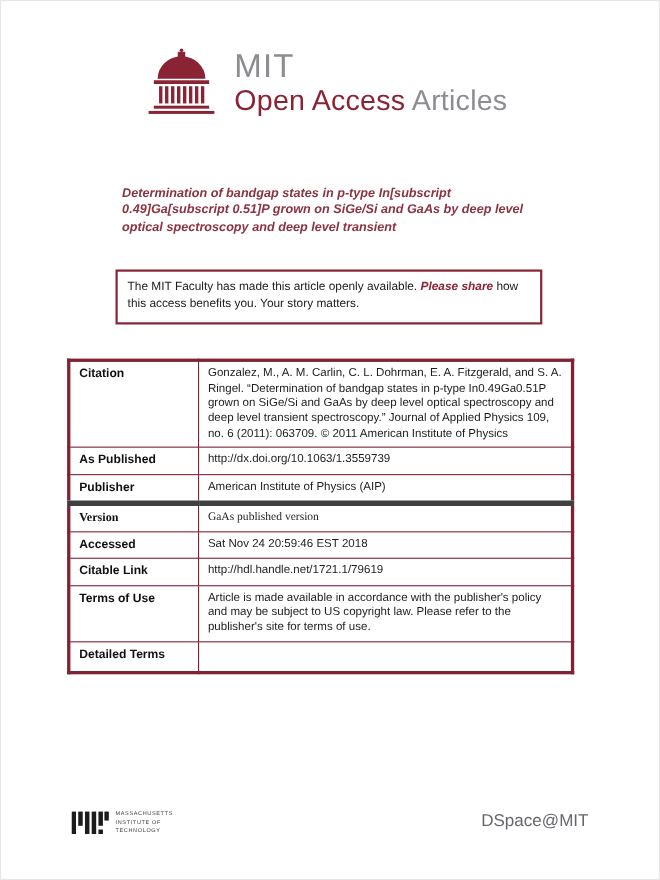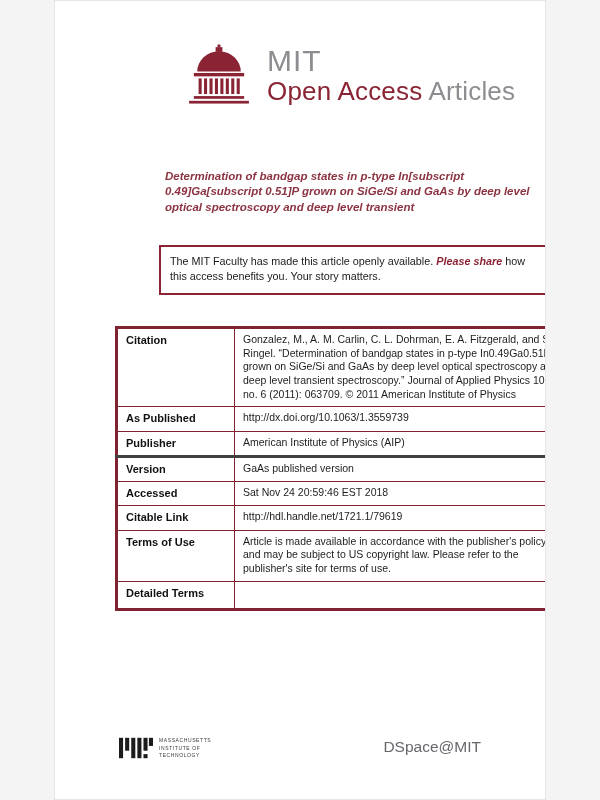--- a/index.html
+++ b/index.html
@@ -1,19 +1,19 @@
 <!DOCTYPE html>
 <html><head>
 <meta charset="utf-8">
 <style>
   * { margin:0; padding:0; box-sizing:border-box; }
   html,body { background:#f4f4f4; }
   .page {
     position:relative;
-    width:492px; height:800px;
+    width:600px; height:800px;
     margin:0 auto;
     background:#ffffff;
     border:1px solid #e6e6e6;
     font-family:"Liberation Sans", sans-serif;
     color:#1d1d1f;
     overflow:hidden;
   }
 
   
   .brand { position:absolute; top:42px; left:130px; display:flex; align-items:flex-start; gap:14px; }
@@ -42,21 +42,21 @@
   
   .meta {
     position:absolute; top:325px; left:60px; width:461px;
     border-collapse:collapse;
     font-size:10.5px; line-height:1.3;
   }
   .meta, .meta td { border:1.5px solid #7f2232; }
   .meta { border-width:3px; }
   .meta td { padding:4px 8px 5px 8px; vertical-align:top; }
   .meta td.label { width:118px; font-weight:bold; font-size:11px; color:#111; }
-  .meta tr.thick-top td { border-top:3px solid #404040; }
+  .meta tr.thick-top td { border-top:5px solid #404040;font-family:Liberation Serif, serif; }
   .meta tr.row-short td { height:22px;margin-top:40px; }
   .meta tr.row-empty td { height:28px; }
 
   
   .footer-logo { position:absolute; left:64px; top:736px; display:flex; align-items:center; gap:6px; }
   .inst-text { font-size:5px; letter-spacing:0.6px; color:#3c3c3c; width:70px; line-height:1.5; }
   .dspace { position:absolute; right:64px; top:737px; font-size:15.5px; color:#66676b; }
 </style>
 </head>
 <body>

